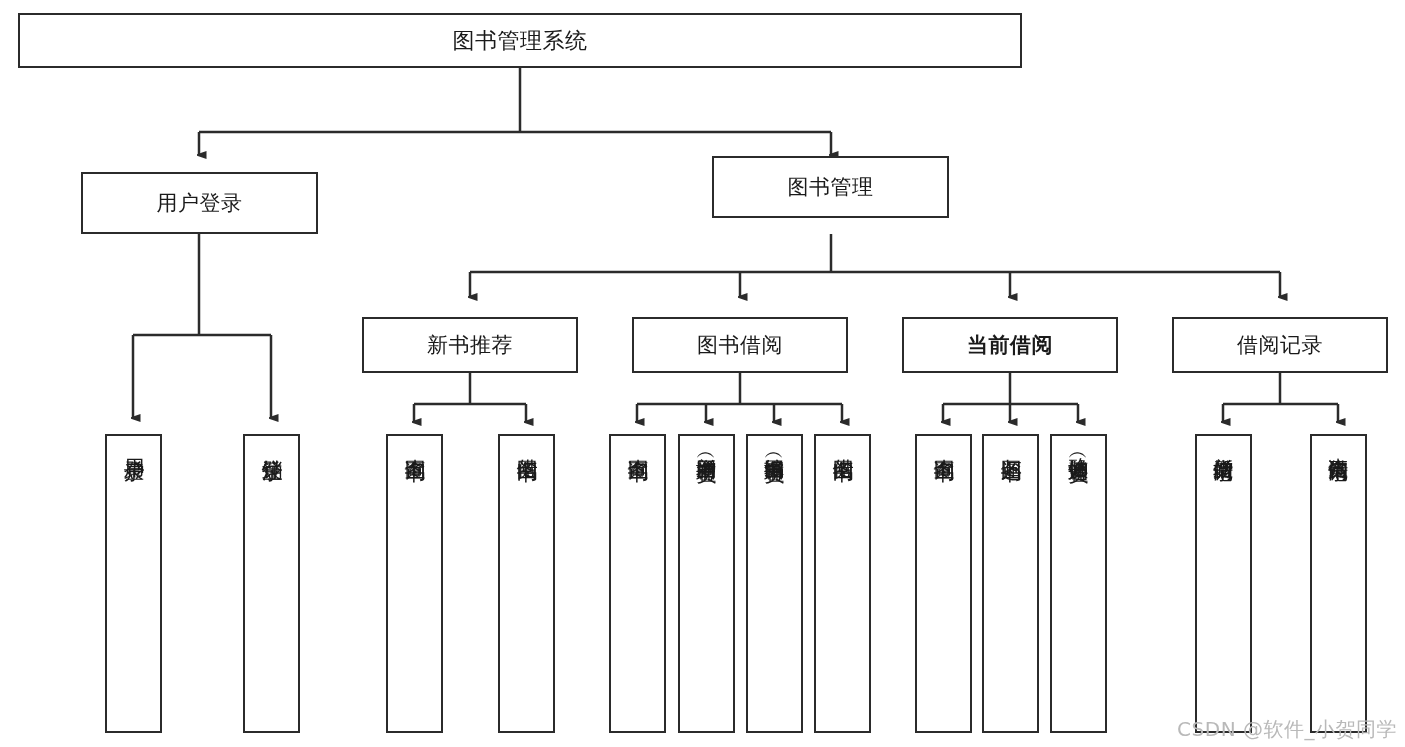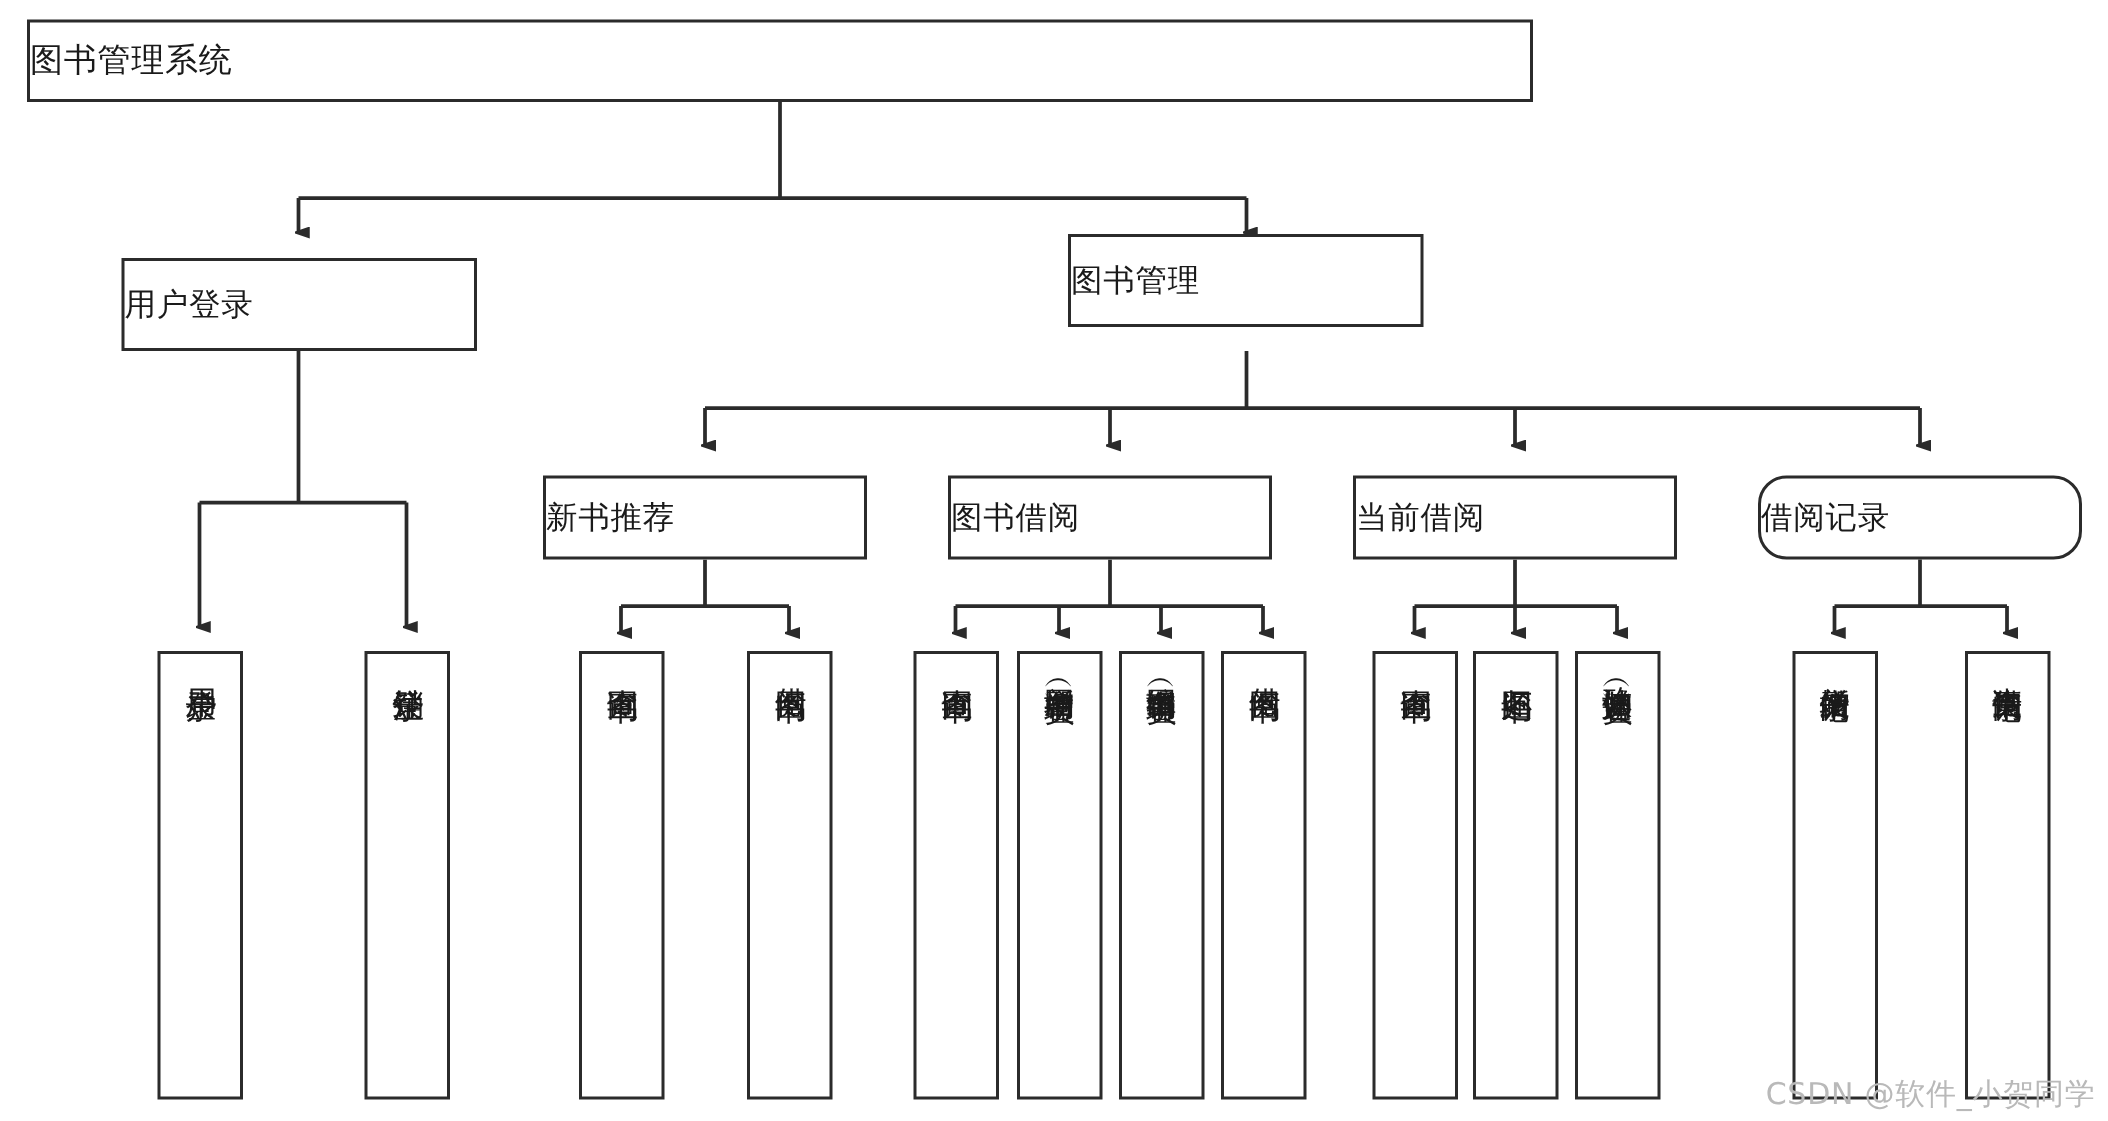--- a/index.html
+++ b/index.html
@@ -27,21 +27,21 @@
     height: 747px;
     pointer-events: none;
   }
   .node {
     position: absolute;
     box-sizing: border-box;
     background: #ffffff;
     border: 2px solid #2b2b2b;
     display: flex;
     align-items: center;
-    justify-content: flex-start;
+    justify-content: center;
     color: #1a1a1a;
   }
   .node .label {
     display: block;
     text-align: center;
     line-height: 1.18;
     letter-spacing: 0.5px;
   }
   .node.horizontal .label {
     writing-mode: horizontal-tb;
@@ -144,25 +144,25 @@
   </div>
 
   <div class="node horizontal" style="left:632px; top:317px; width:216px; height:56px;">
     <span class="label">图书借阅</span>
   </div>
 
   <div class="node horizontal" style="left:362px; top:317px; width:216px; height:56px;">
     <span class="label">新书推荐</span>
   </div>
 
-  <div class="node horizontal" style="left:902px; top:317px; width:216px; height:56px;">
+  <div class="node horizontal" style="left:902px; top:317px; width:216px; height:56px;font-weight:bold;">
     <span class="label">当前借阅</span>
   </div>
 
-  <div class="node horizontal" style="left:1172px; top:317px; width:216px; height:56px;border-radius:19px;">
+  <div class="node horizontal" style="left:1172px; top:317px; width:216px; height:56px;">
     <span class="label">借阅记录</span>
   </div>
 
   <div class="node vertical" style="left:105px; top:434px; width:57px; height:299px;">
     <span class="label">用户登录</span>
   </div>
 
   <div class="node vertical" style="left:243px; top:434px; width:57px; height:299px;">
     <span class="label">注销登录</span>
   </div>

